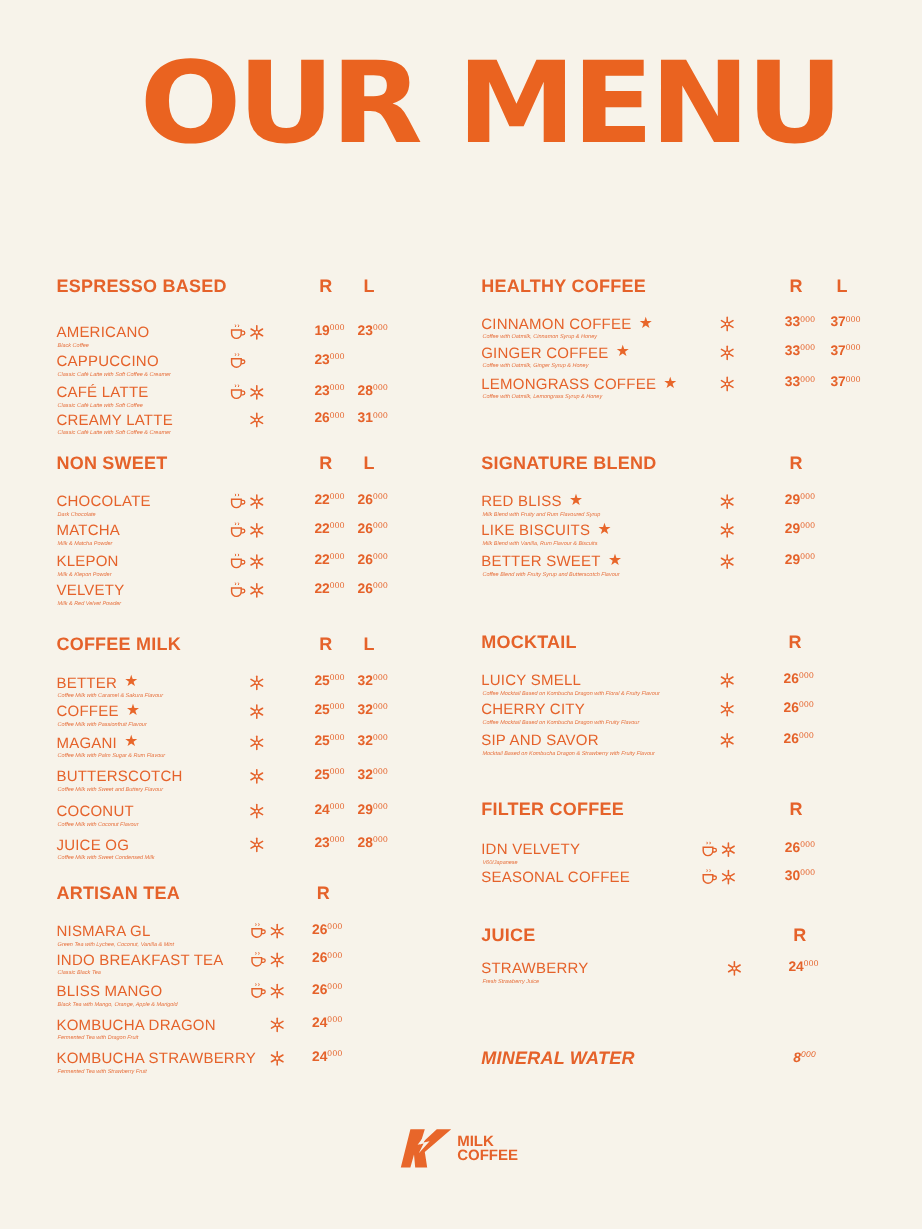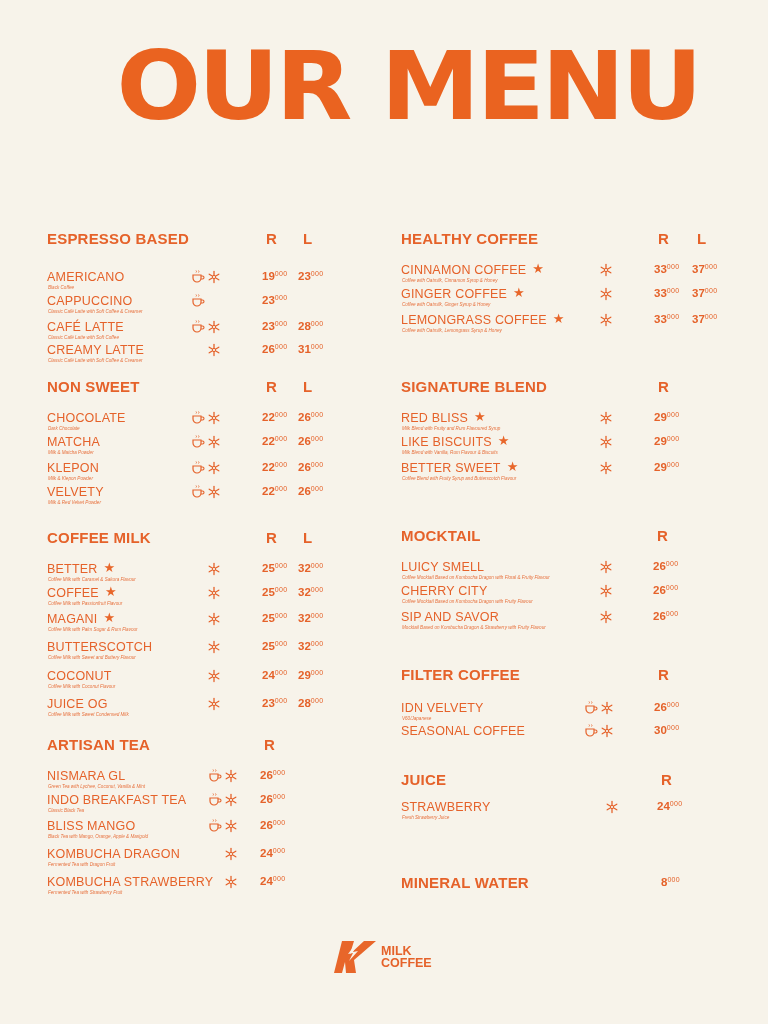--- a/index.html
+++ b/index.html
@@ -737,21 +737,21 @@
               <line x1="7" y1="1.5" x2="7" y2="12.5"></line>
               <line x1="2.2" y1="4.2" x2="11.8" y2="9.8"></line>
               <line x1="2.2" y1="9.8" x2="11.8" y2="4.2"></line>
             </g>
             <circle cx="7" cy="7" r="1.6" fill="#f7f3ea" stroke="currentColor" stroke-width="1"></circle>
           </svg>
         </span>
         <span class="price" style="left:256px"><span>24</span><sup>000</sup></span>
       </div>
     </div>
-    <div class="section" style="left: 401px; top: 874px; width: 330px; height: 20px;">
+    <div class="section" style="left: 401px; top: 874px; width: 330px; height: 20px; font-style: italic;">
       <div class="sec-title">MINERAL WATER</div>
       <span class="price" style="left:260px;top:2px"><span>8</span><sup>000</sup></span>
     </div>
   </div>
 
 <div class="logo">
   <svg class="logo-k" viewBox="0 0 44 34">
     <polygon points="2,33 10,1 22,1 18,14 32,1 44,1 29,14 22,20 24,33 14,33 13,22 10,33" fill="#e8662a"></polygon>
     <polygon points="22,6 16,14 21,13 17,21 26,11 21,12 24,6" fill="#f7f3ea"></polygon>
   </svg>

